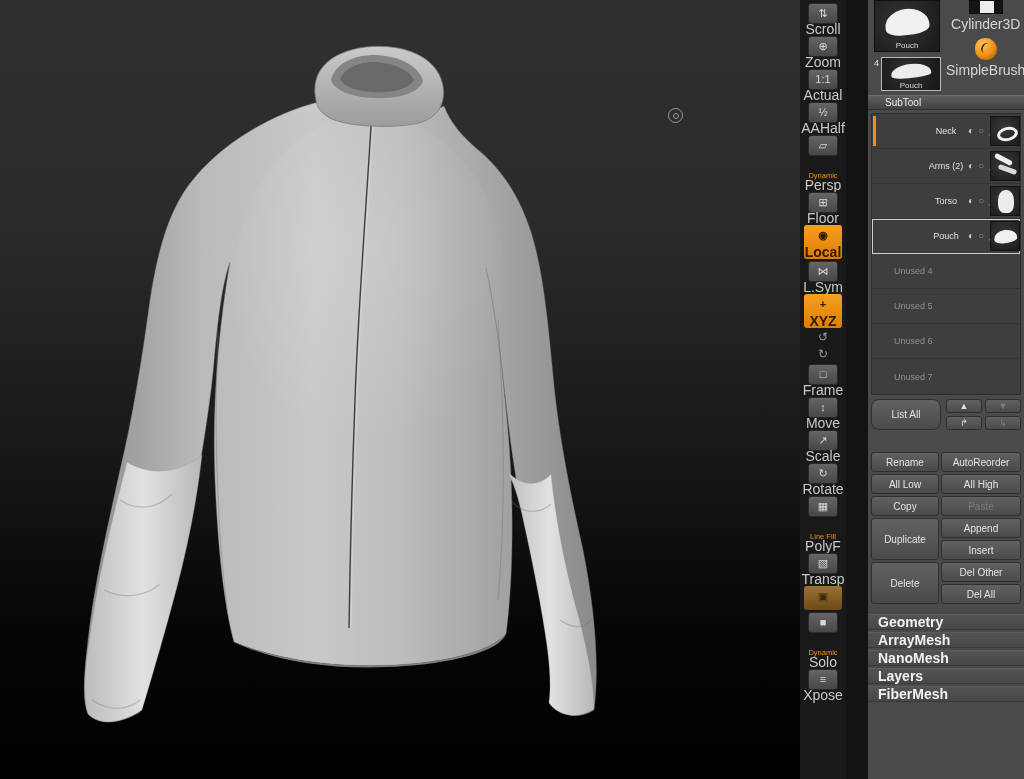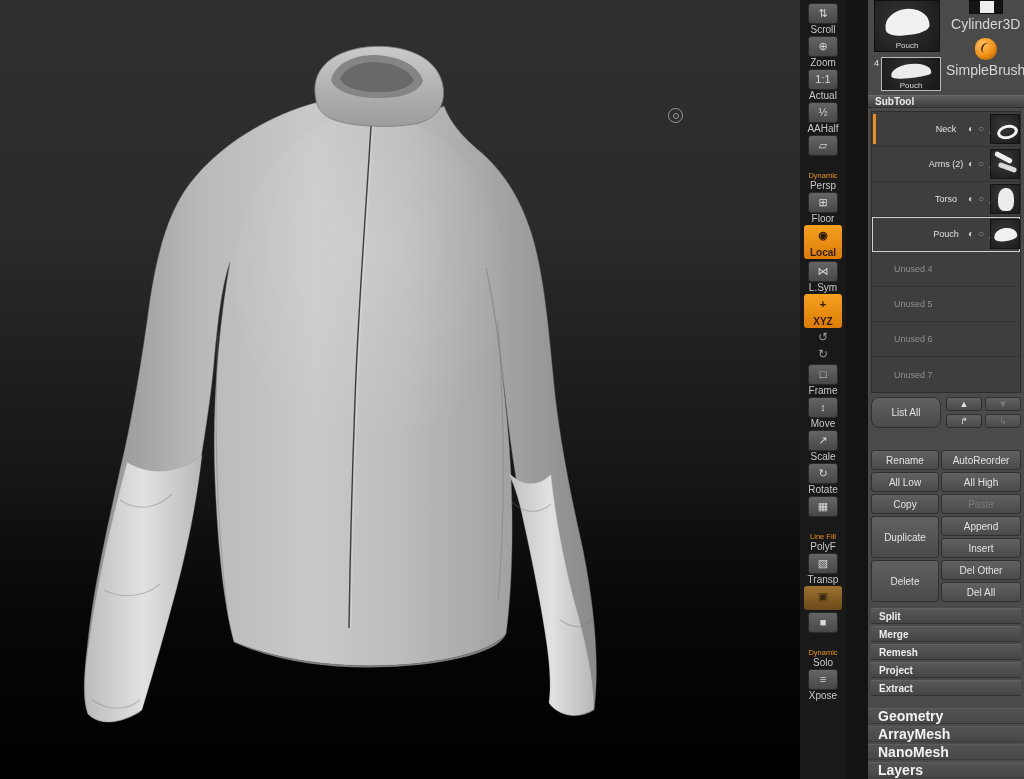--- a/index.html
+++ b/index.html
@@ -14,21 +14,21 @@
     border:1.5px solid #9a9a9a; border-radius:50%; }
   .target-ring::after { content:""; position:absolute; left:4px; top:4px; width:4px; height:4px;
     border:1px solid #9a9a9a; border-radius:50%; }
 
   
   .toolstrip { width:46px; flex:0 0 46px; background:#191919; padding-top:3px;
     display:flex; flex-direction:column; align-items:center; }
   .ts-item { width:38px; display:flex; flex-direction:column; align-items:center; margin-bottom:2px; cursor:pointer; }
   .ts-icon { width:30px; height:21px; background:linear-gradient(#656565,#474747); border:1px solid #2a2a2a;
     border-radius:3px; color:#d8d8d8; font-size:11px; line-height:19px; text-align:center; }
-  .ts-label { font-size:10px; color:#c9c9c9; margin-top:1px; line-height:9px; }
+  .ts-label { font-size:14px; color:#c9c9c9; margin-top:1px; line-height:9px; }
   .ts-accent { font-size:7.5px; color:#e89020; margin-top:16px; line-height:8px; }
   .ts-item.noframe .ts-icon { background:none; border:none; color:#9a9a9a; height:15px; line-height:15px; font-size:12px; }
   .ts-item.active { background:linear-gradient(#f6a01f,#dd7d06); border-radius:3px; padding:1px 0 2px; }
   .ts-item.active .ts-icon { background:none; border:none; color:#2e1c00; font-weight:bold; }
   .ts-item.active .ts-label { color:#2e1c00; font-weight:bold; }
   .ts-item.ghost { background:linear-gradient(#9c7231,#6b4a18); border-radius:3px; padding:1px 0 2px; }
   .ts-item.ghost .ts-icon { background:none; border:none; color:#3a2a10; }
 
   .gap-col { width:22px; flex:0 0 22px; background:#131313; }
 
@@ -53,21 +53,21 @@
   .thumb-cyl { width:34px; height:14px; background:#151515; border:1px solid #0e0e0e; position:relative; overflow:hidden; }
   .thumb-cyl::before { content:""; position:absolute; left:10px; top:-6px; width:14px; height:22px;
     background:#eee; border-radius:45% 45% 45% 45% / 18% 18% 18% 18%; }
   .side-label { font-size:14px; color:#d6d6d6; margin-top:2px; }
   .brush-logo { width:22px; height:22px; margin-top:6px; border-radius:45% 55% 50% 50%;
     background: radial-gradient(circle at 35% 30%, #ffc15e, #ef8f14 55%, #8f4d06); position:relative; }
   .brush-logo::after { content:""; position:absolute; left:6px; top:5px; width:9px; height:11px;
     border-left:2.5px solid #5c3203; border-radius:50%; transform:rotate(22deg); }
 
   .sec-header { height:15px; background:linear-gradient(#5f5f5f,#404040); border-top:1px solid #6a6a6a;
-    border-bottom:1px solid #303030; display:flex; align-items:center; padding:0 7px; font-size:10px; color:#ececec; cursor:pointer;font-weight:bold; }
+    border-bottom:1px solid #303030; display:flex; align-items:center; padding:0 17px; font-size:10px; color:#ececec; cursor:pointer; }
 
   .subtool-list { margin:3px 3px 0; background:#3e3e3e; border:1px solid #2d2d2d; }
   .st-row { position:relative; height:35px; border-bottom:1px solid #343434; display:flex; align-items:center; cursor:pointer;justify-content:flex-end; }
   .st-row:last-child { border-bottom:none; }
   .st-row.selected::before { content:""; position:absolute; left:1px; top:2px; bottom:2px; width:3px; background:#f08c1a; z-index:2; }
   .st-row.active { outline:1px solid #cfcfcf; outline-offset:-1px; }
   .st-thumb { width:30px; height:30px; margin-left:7px; background:radial-gradient(circle at 45% 40%, #383838, #1b1b1b);
     border:1px solid #141414; position:relative; overflow:hidden; z-index:1; }
   .st-label { position:absolute; left:0; width:100%; text-align:center; font-size:9px; color:#e2e2e2; pointer-events:none; }
   .st-row.unused .st-label { text-align:left; padding-left:22px; color:#8f8f8f; }
@@ -365,27 +365,20 @@
       <div class="btn btn-act">Copy</div>
       <div class="btn btn-act disabled">Paste</div>
       <div class="btn btn-tall">Duplicate</div>
       <div class="btn btn-act">Append</div>
       <div class="btn btn-act">Insert</div>
       <div class="btn btn-tall">Delete</div>
       <div class="btn btn-act">Del Other</div>
       <div class="btn btn-act">Del All</div>
     </div>
 
-    <div class="subsec-wrap">
-      <div class="subsec">Split</div>
-      <div class="subsec">Merge</div>
-      <div class="subsec">Remesh</div>
-      <div class="subsec">Project</div>
-      <div class="subsec">Extract</div>
-    </div>
 
     <div class="palette-group">
       <div class="pal-header">Geometry</div>
       <div class="pal-header">ArrayMesh</div>
       <div class="pal-header">NanoMesh</div>
       <div class="pal-header">Layers</div>
       <div class="pal-header">FiberMesh</div>
     </div>
 
   </div>

